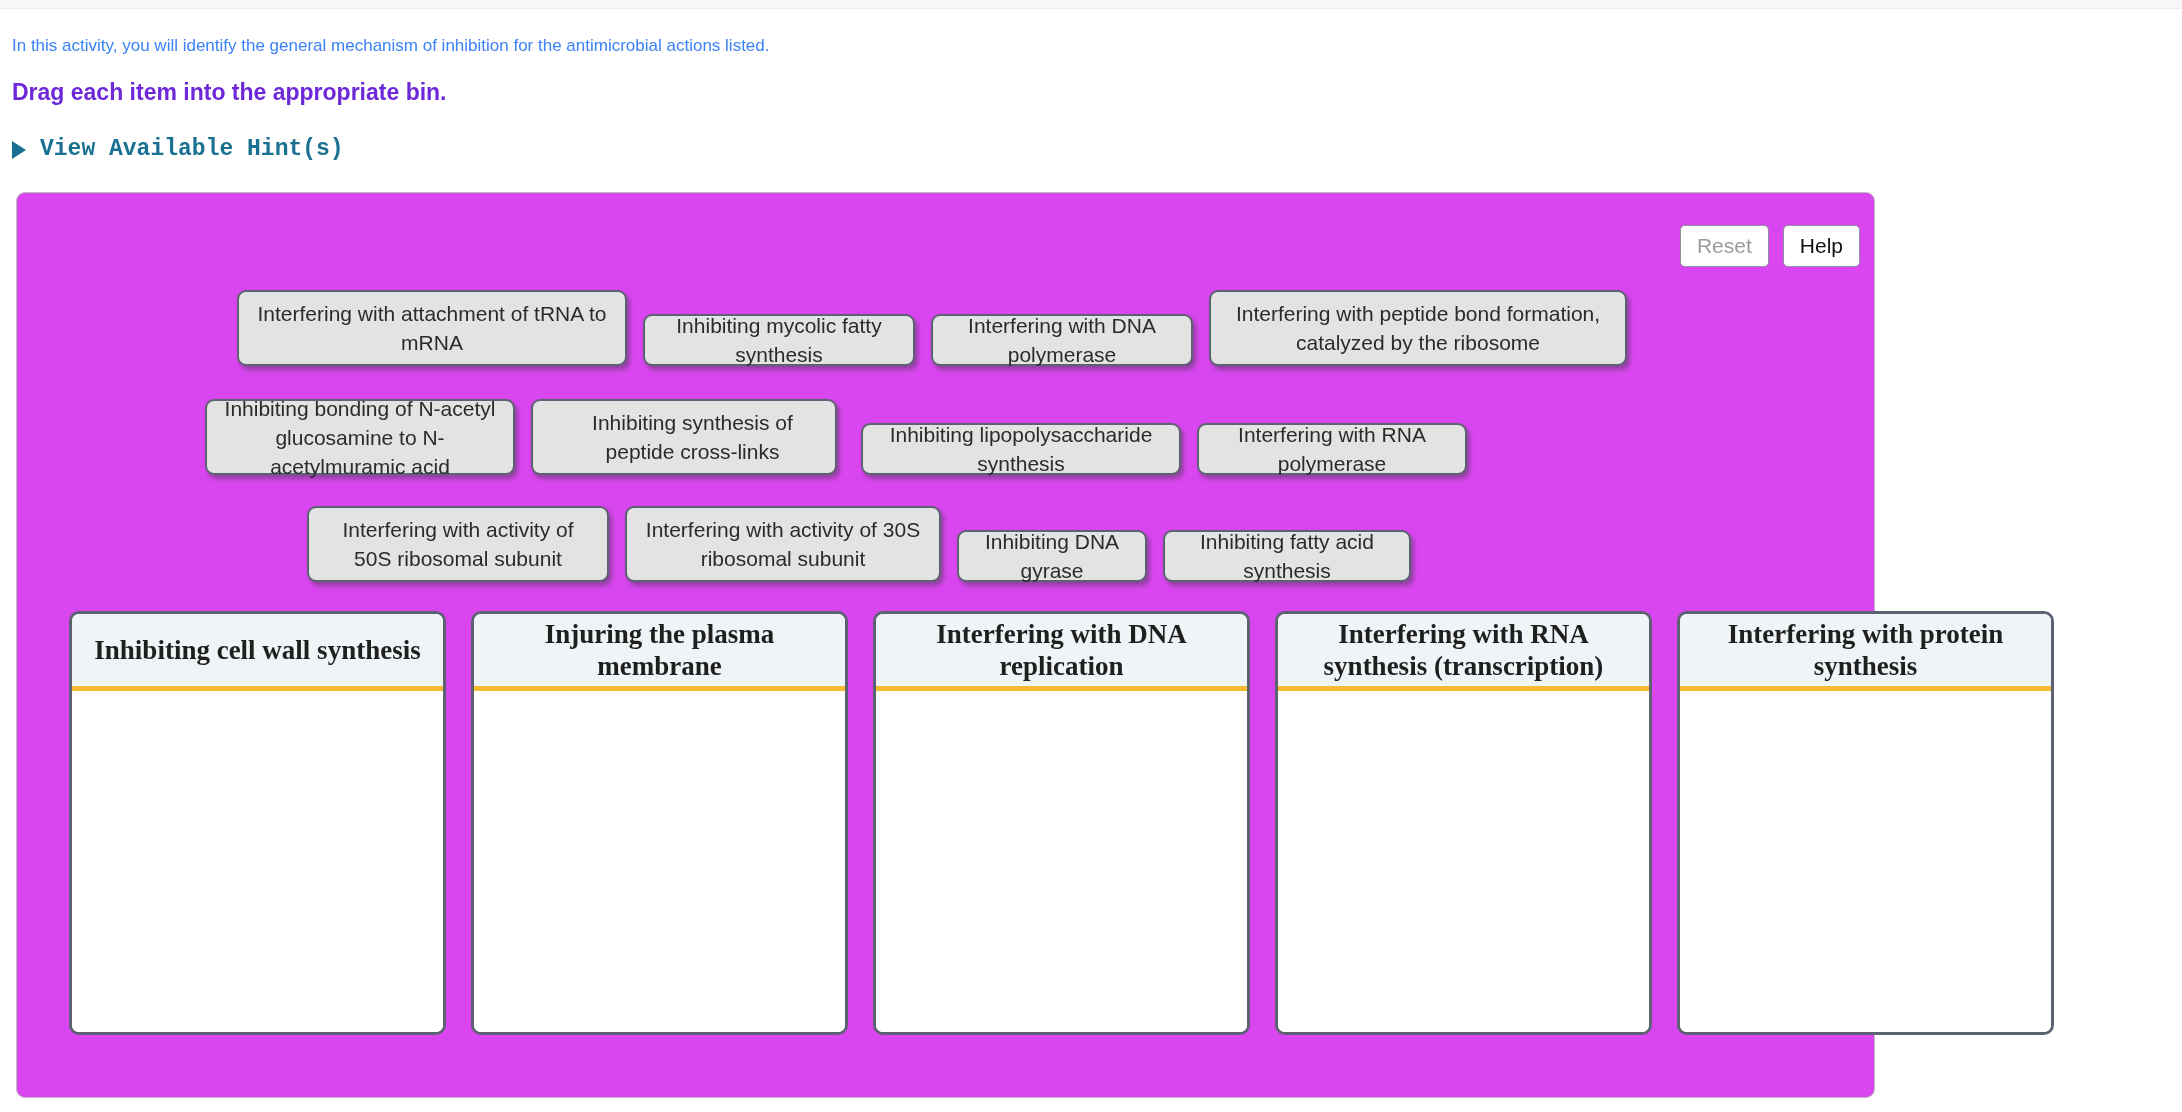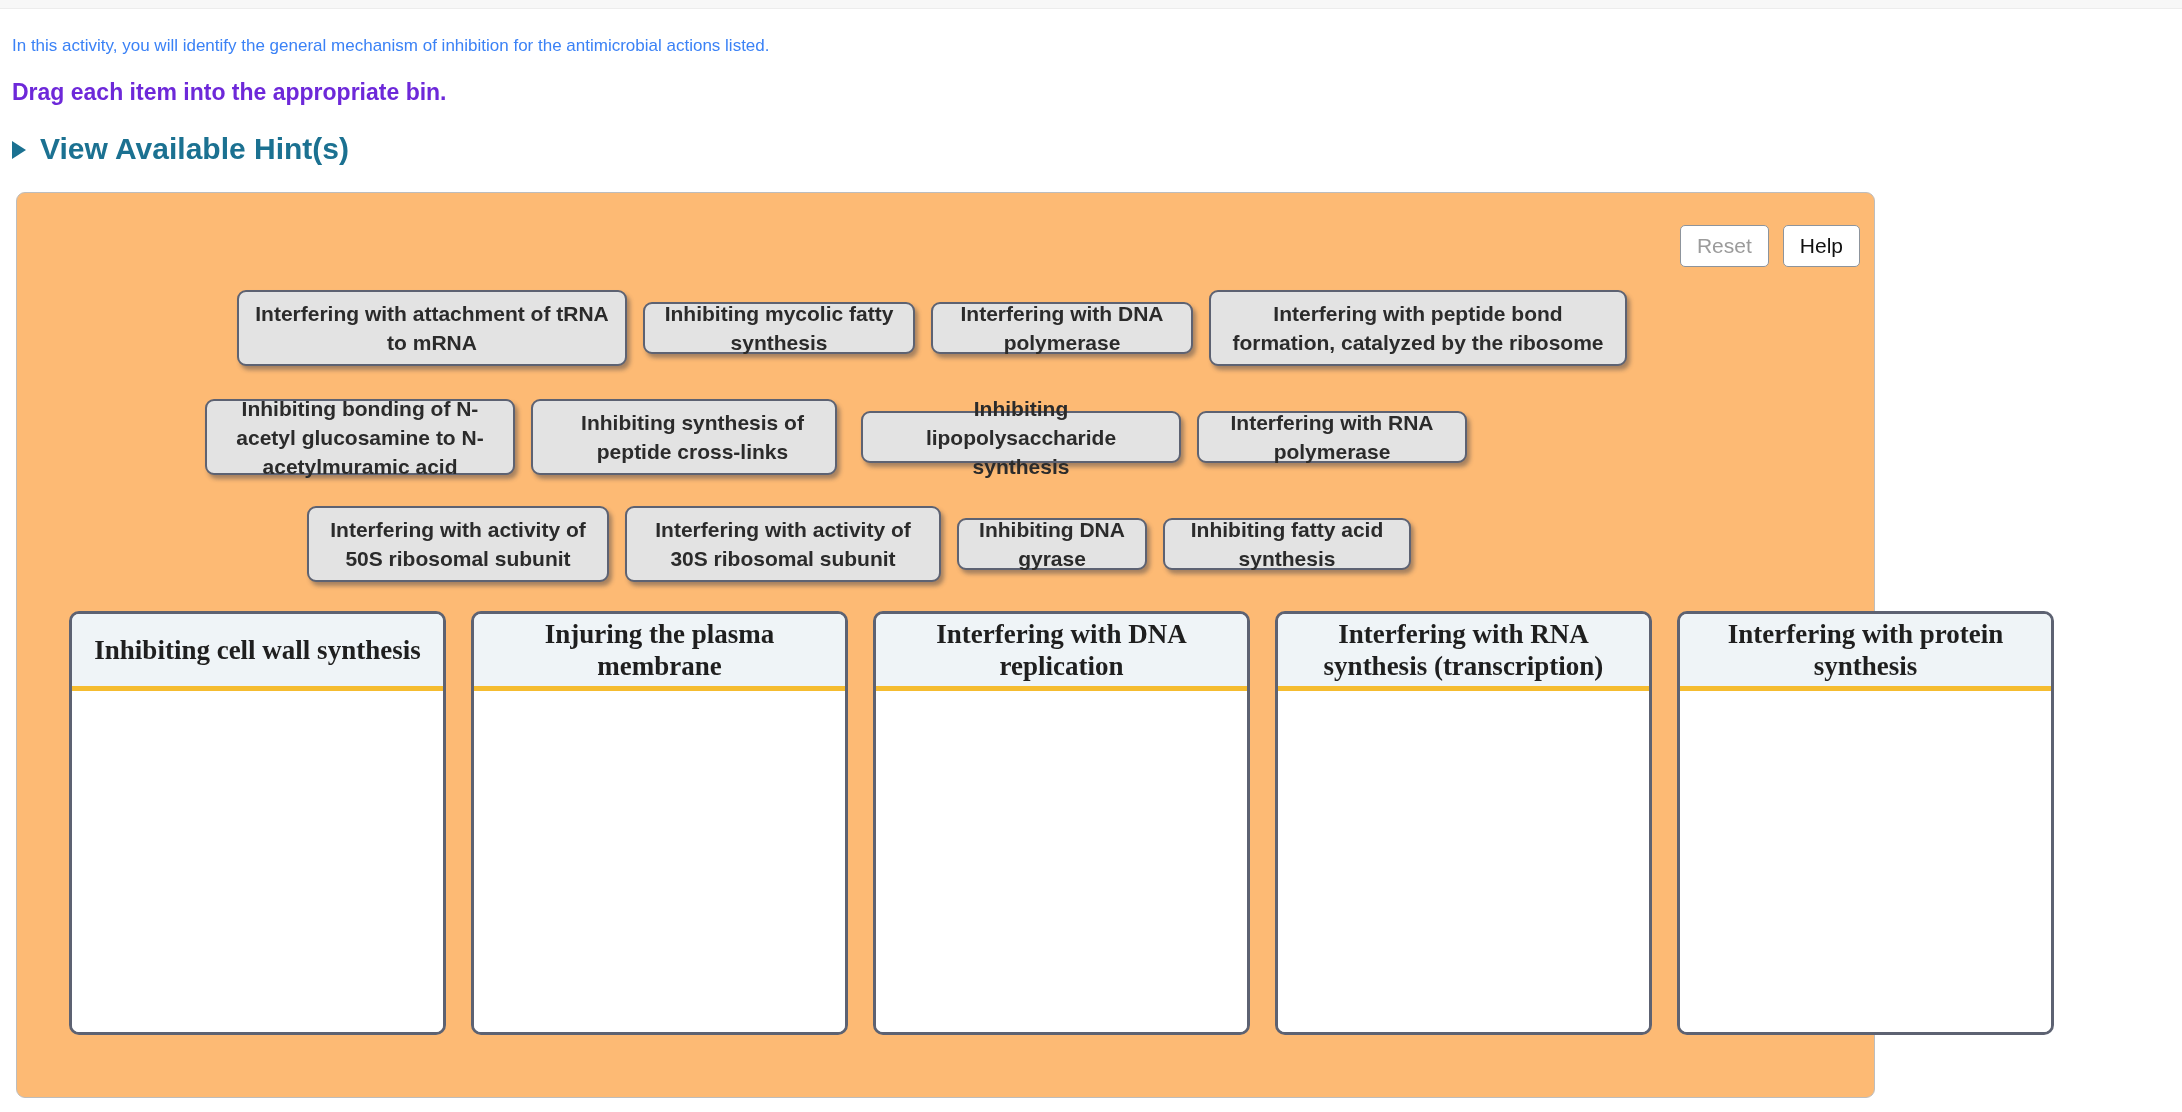--- a/index.html
+++ b/index.html
@@ -55,37 +55,38 @@
   }
   #hints-arrow {
     width: 0; height: 0;
     border-left: 14px solid #1b7191;
     border-top: 9px solid transparent;
     border-bottom: 9px solid transparent;
     display: block;
     margin-top: 1px;
   }
   #hints-label {
-    font-size: 30px;
+    font-size: 23px;
     font-weight: bold;
     color: #1b7191;
     line-height: 28px;
     white-space: nowrap;
+    font-family: Liberation Mono, monospace;
   }
 
   
   #activity-panel {
     position: absolute;
     left: 16px;
     top: 192px;
     width: 1859px;
     height: 906px;
     border: 1px solid #bdbdbd;
     border-radius: 9px;
-    background: #fdba74;
+    background: #d946ef;
     box-sizing: border-box;
   }
 
   
   #panel-toolbar {
     position: absolute;
     right: 14px;
     top: 32px;
     display: flex;
     gap: 14px;
@@ -112,22 +113,21 @@
 
   
   #token-area {
     position: absolute;
     left: 0; top: 0;
     width: 2084px; height: 420px;
   }
   .token-row {
     position: absolute;
     display: flex;
-    align-items: center;
-    font-weight: bold;
+    align-items: flex-end;
   }
   #token-row-0 { left: 220px; top: 97px; gap: 16px; }
   #token-row-1 { left: 188px; top: 206px; gap: 16px; }
   #token-row-2 { left: 290px; top: 313px; gap: 16px; }
 
   .token {
     background: #e3e3e3;
     border: 2px solid #5d6272;
     border-radius: 9px;
     box-shadow: 3px 4px 4px rgba(60,60,70,0.45);

